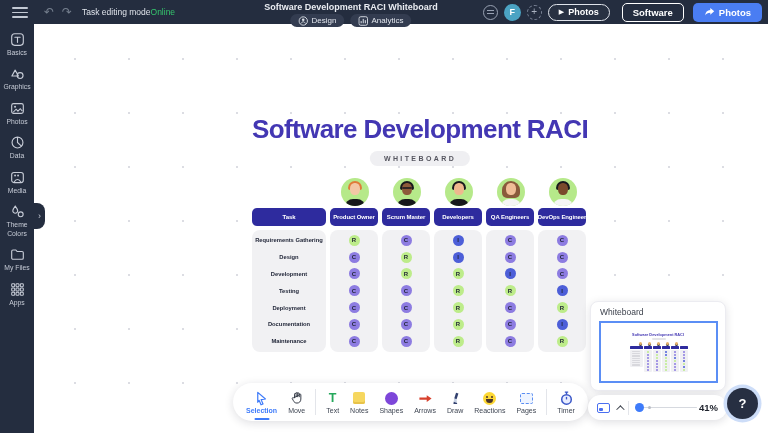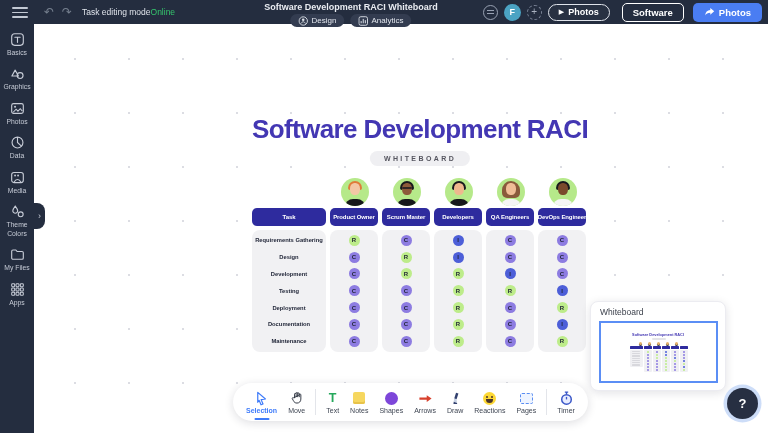--- a/index.html
+++ b/index.html
@@ -589,15 +589,30 @@
                 <span class="mdot" style="background:#bdec8a"></span>
                 <span class="mdot" style="background:#4d5fd8"></span>
                 <span class="mdot" style="background:#bdec8a"></span>
               </div>
             </div>
           </div>
       </div>
     </div>
   </div>
 
+  <div id="zoombar">
+    <button id="minimap-btn">
+        <span class="ic-minimap"></span>
+      </button>
+    <button id="collapse-btn">
+        <span class="chev-up"></span>
+      </button>
+    <div class="vdiv"></div>
+    <div id="zoom-slider">
+      <span class="track"></span>
+      <span class="tick"></span>
+      <span class="thumb"></span>
+    </div>
+    <div id="zoom-level">41%</div>
+  </div>
 
   <button id="help-btn">?</button>
 </div>
 
 </body></html>

